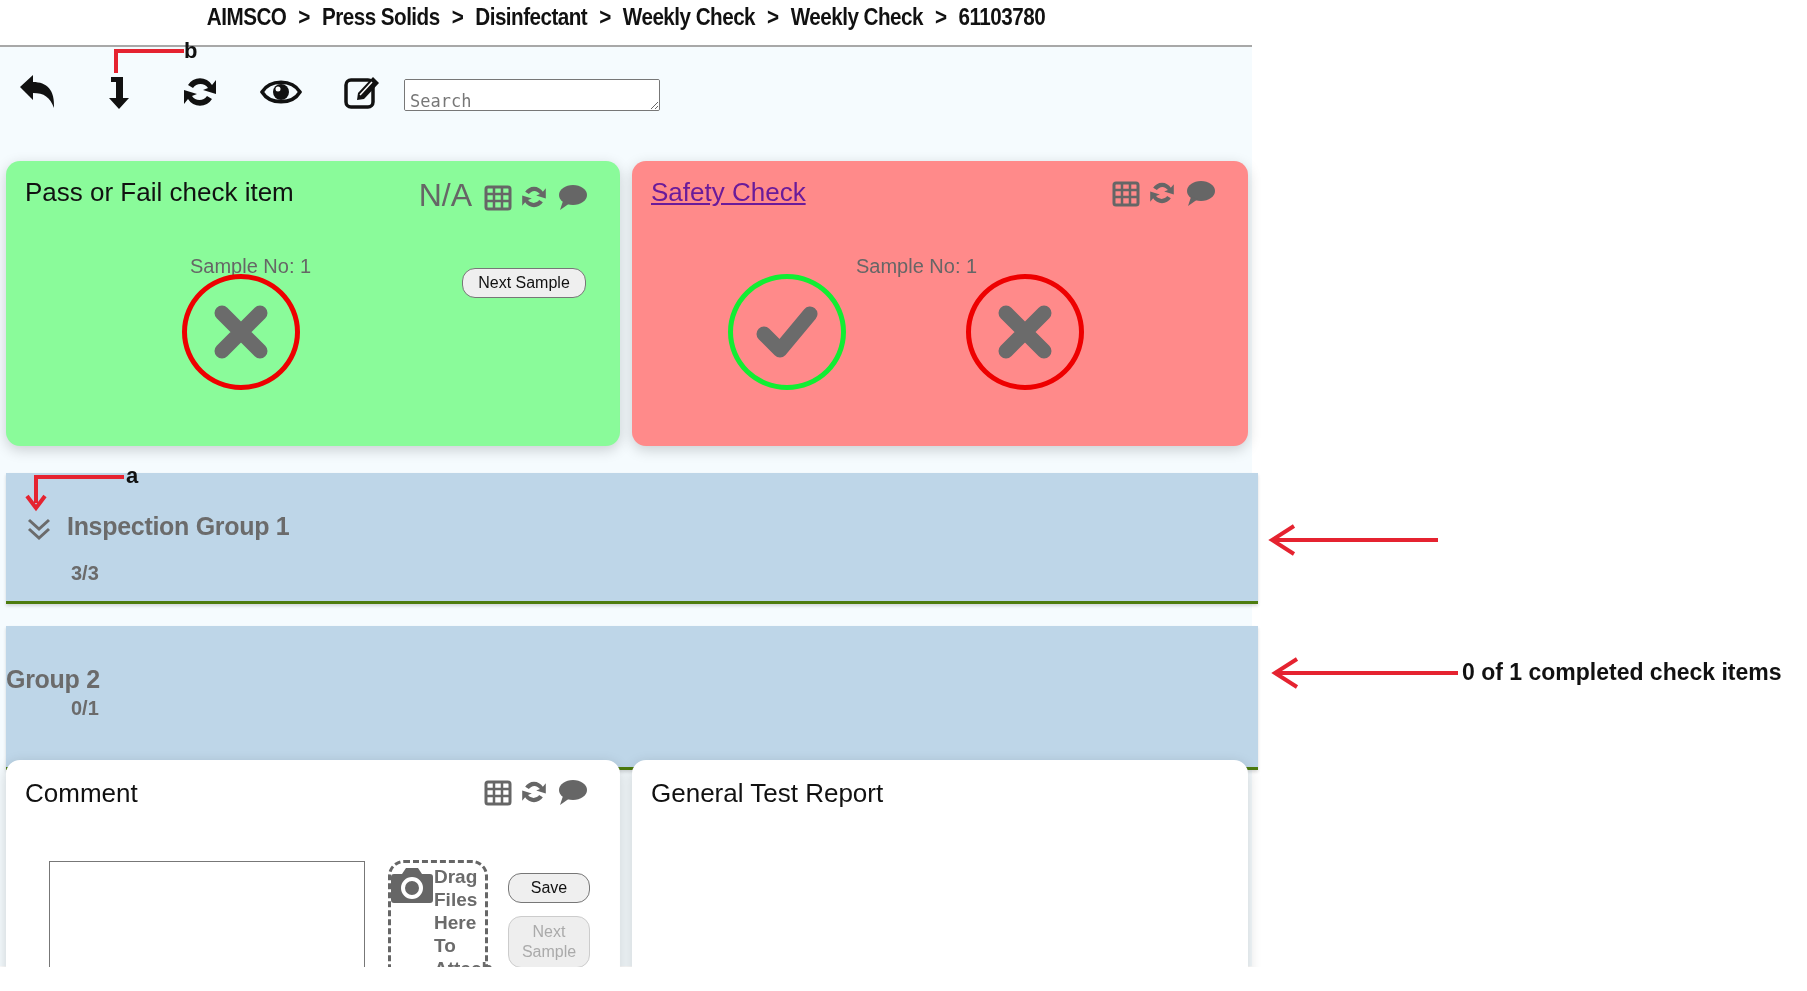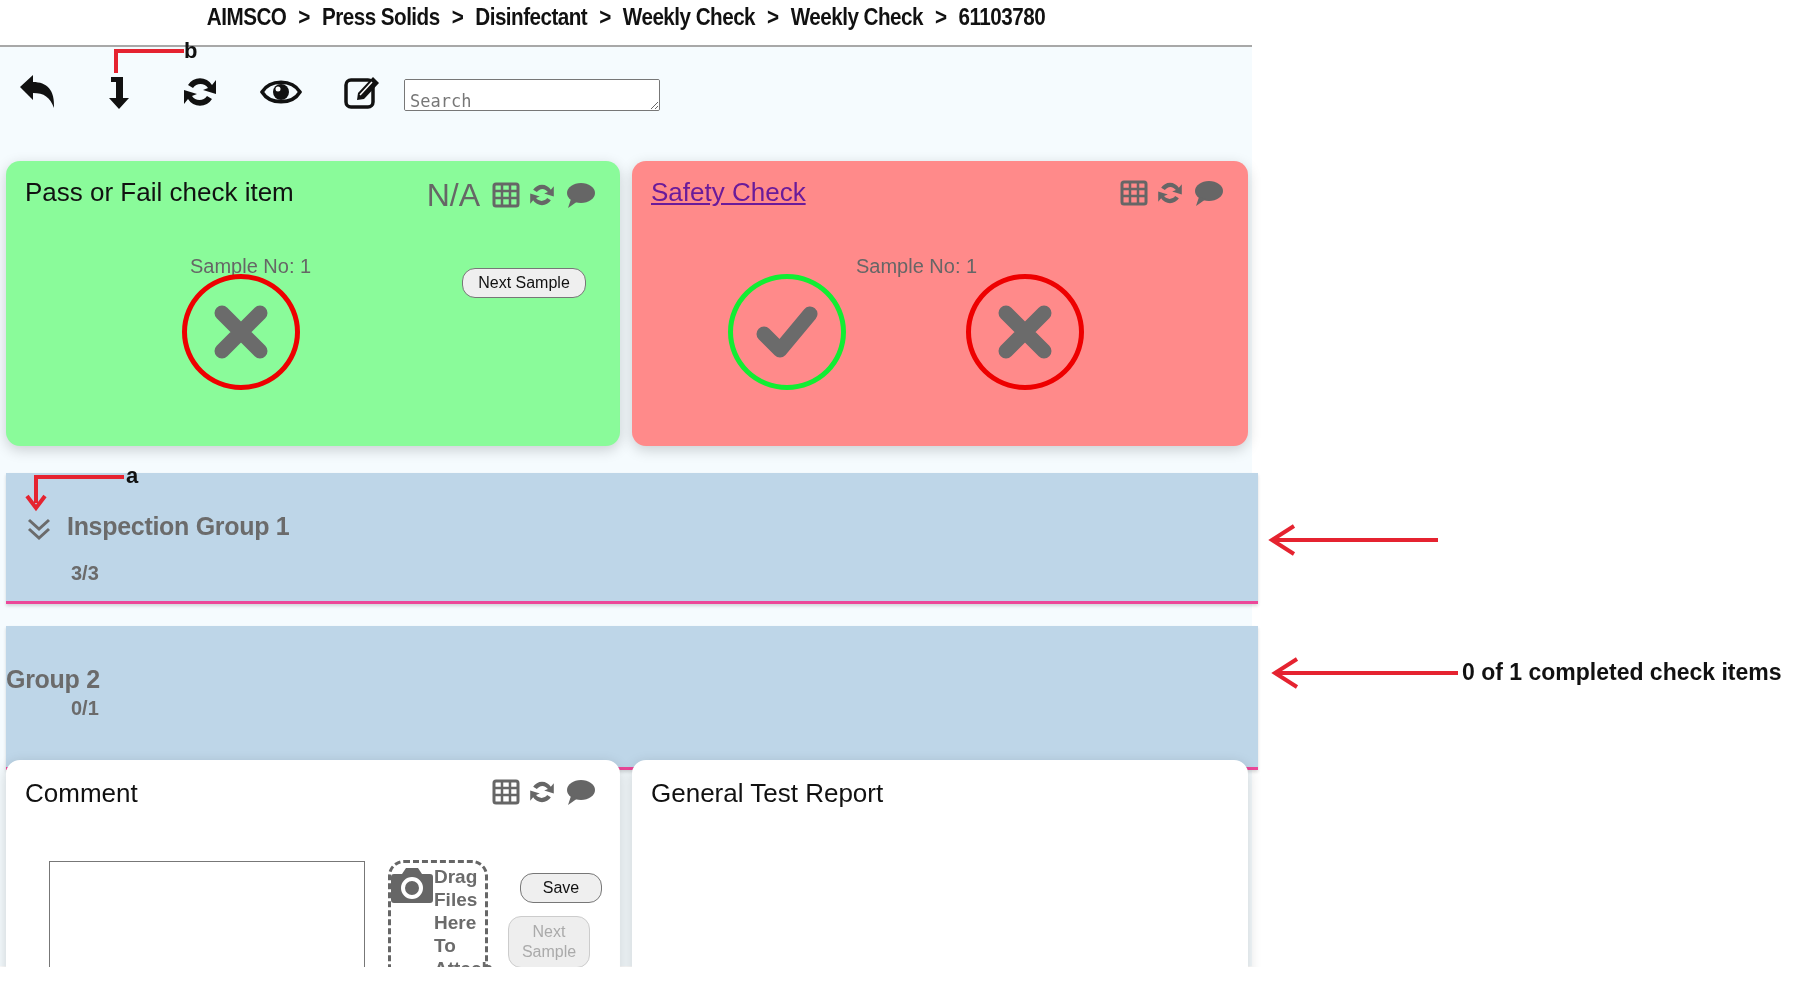--- a/index.html
+++ b/index.html
@@ -24,37 +24,37 @@
   .toolbar-icon svg { display: block; }
   .search { position: absolute; left: 404px; top: 79px; width: 256px; height: 32px;
     border: 1px solid #777; border-radius: 2px; background: #fff; resize: both;
     font-family: "DejaVu Sans Mono", monospace; font-size: 17px; color: #333; padding: 11px 5px; }
   .search::placeholder { color: #777; }
 
   
   .card { position: absolute; border-radius: 14px; box-shadow: 0 4px 14px rgba(0,0,0,0.18); }
   .card-title { position: absolute; left: 19px; top: 16px; font-family: "Liberation Sans", sans-serif;
     font-size: 26px; color: #111; }
-  .card-icons { position: absolute; right: 24px; top: 18px; display: flex; align-items: center; gap: 8px; }
+  .card-icons { position: absolute; right: 32px; top: 18px; display: flex; align-items: flex-end; gap: 8px; }
   .na-label { font-size: 32px; color: #666; margin-right: 4px; line-height: 1; }
   .ic { display: inline-flex; cursor: pointer; }
   .sample-label { position: absolute; font-size: 20px; color: #666; }
   .pf-btn { position: absolute; width: 118px; height: 116px; border-radius: 50% / 50%;
     display: flex; align-items: center; justify-content: center; cursor: pointer; }
   .pf-btn.fail { border: 5px solid #ee0000; }
   .pf-btn.pass { border: 5px solid #11ee33; }
   .std-btn { position: absolute; background: #efefef; border: 1px solid #777; border-radius: 13px;
     font-family: "Liberation Sans", sans-serif; font-size: 16px; color: #111; cursor: pointer;
     display: flex; align-items: center; justify-content: center; text-align: center; }
   .std-btn.disabled { color: #aaa; border-color: #ccc; background: #eee; }
   .link { color: #6a1b9a; text-decoration: underline; }
 
   
   .group { position: absolute; left: 6px; width: 1252px; background: #bed6e8;
-    border-bottom: 3px solid #ec4899; box-shadow: 0 2px 3px rgba(0,0,0,0.15); }
+    border-bottom: 3px solid #4d7c0f; box-shadow: 0 2px 3px rgba(0,0,0,0.15); }
   .group-title { position: absolute; font-weight: bold; font-size: 25px; color: #6b6b6b; letter-spacing: -0.3px; }
   .group-count { position: absolute; font-weight: bold; font-size: 20px; color: #6b6b6b; }
 
   
   .comment-text { position: absolute; left: 43px; top: 101px; width: 316px; height: 140px;
     border: 1px solid #777; background: #fff; resize: both; }
   .dropzone { position: absolute; left: 382px; top: 100px; width: 100px; height: 130px;
     border: 3px dashed #666; border-radius: 16px 16px 0 0; border-bottom: none; cursor: pointer; }
   .dropzone-text { position: absolute; left: 43px; top: 2px; font-weight: bold; font-size: 19px;
     color: #6b6b6b; line-height: 23px; width: 60px; }
@@ -234,21 +234,21 @@
       </span>
     </div>
     <textarea class="comment-text" style=""></textarea>
     <div class="dropzone">
       <svg style="position:absolute; left:-1px; top:3px;" width="44" height="38" viewBox="0 0 44 38">
         <path d="M4 8 H12 L16 2 H28 L32 8 H40 A3 3 0 0 1 43 11 V34 A3 3 0 0 1 40 37 H4 A3 3 0 0 1 1 34 V11 A3 3 0 0 1 4 8 Z" fill="#666"></path>
         <circle cx="22" cy="22" r="9" fill="none" stroke="#fff" stroke-width="4"></circle>
       </svg>
       <div class="dropzone-text">Drag Files Here To Attach</div>
     </div>
-    <div class="std-btn" style="left:502px; top:113px; width:82px; height:30px;margin-left:12px;">Save</div>
+    <div class="std-btn" style="left:502px; top:113px; width:82px; height:30px;">Save</div>
     <div class="std-btn disabled" style="left:502px; top:156px; width:82px; height:52px; line-height:20px;">Next Sample</div>
   </div>
 
   <div class="card" style="left:632px; top:760px; width:616px; height:240px; background:#fff; border-radius:14px 14px 0 0;">
     <div class="card-title" style="top:18px;">General Test Report</div>
   </div>
 
   <div style="position:absolute; left:0; top:967px; width:1807px; height:24px; background:#fff;"></div>
 
   <div class="anno-line" style="left:1275px; top:538px; width:163px; height:4px;"></div>

